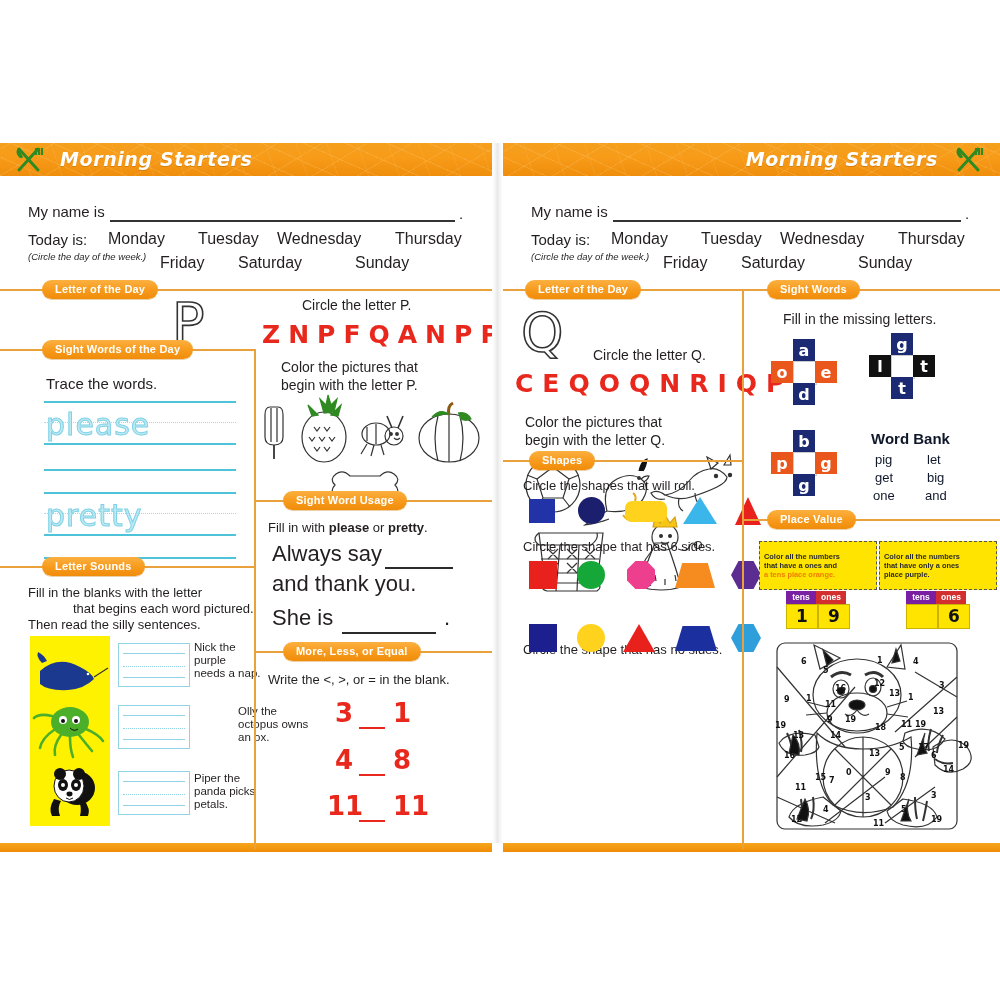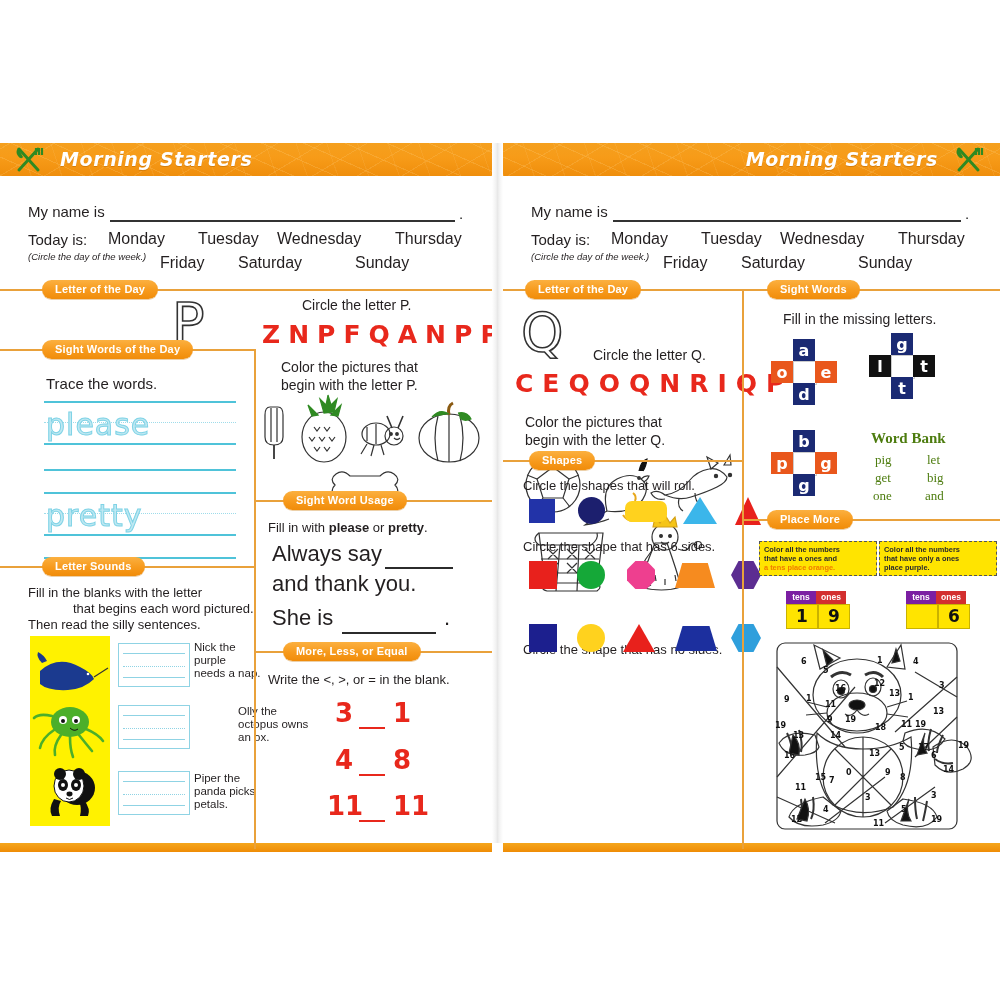--- a/index.html
+++ b/index.html
@@ -78,25 +78,25 @@
 
   
   .shp{position:absolute;}
 
   
   .tile{position:absolute;width:22px;height:22px;color:#fff;font-size:16px;font-weight:700;
         display:flex;align-items:center;justify-content:center;font-family:"DejaVu Sans",sans-serif;}
   .tile.blue{background:#1b2a73;} .tile.orange{background:#e9571c;}
   .tile.black{background:#111;}
   .tile.empty{background:#fff;border:1px solid #ccc;}
-  .wb{position:absolute;font-family:Liberation Serif, serif;color:#4d7c0f;}
+  .wb{position:absolute;font-family:Liberation Sans, sans-serif;color:#0f172a;}
 
   
   .pvnote{position:absolute;background:#ffe400;border:1.5px dashed #555;
-     font-size:7.4px;line-height:1.22;color:#2b2b2b;font-weight:700;padding:3px 4px;
+     font-size:7.4px;line-height:1.22;color:#2b2b2b;font-weight:700;padding:10px 4px;
      font-family:"Liberation Sans",sans-serif;}
   .pvtable{position:absolute;}
   .pvhead{position:absolute;height:13px;display:flex;}
   .pvhead div{width:30px;color:#fff;font-size:8.5px;font-weight:700;text-align:center;
     line-height:13px;font-family:"Liberation Sans",sans-serif;}
   .pvhead .tens{background:#7b1fa2;} .pvhead .ones{background:#d32f2f;}
   .pvcells{position:absolute;top:13px;height:25px;display:flex;}
   .pvcells div{width:30px;background:#ffe400;border:1px solid #c9b200;
     font-size:17px;font-weight:700;text-align:center;line-height:23px;color:#111;
     font-family:"DejaVu Sans",sans-serif;}
@@ -473,21 +473,21 @@
     </div>
 
     <div class="wb" style="left:368px;top:287px;font-size:15px;font-weight:700;">Word Bank</div>
     <div class="wb" style="left:372px;top:309px;font-size:13px;">pig</div>
     <div class="wb" style="left:424px;top:309px;font-size:13px;">let</div>
     <div class="wb" style="left:372px;top:327px;font-size:13px;">get</div>
     <div class="wb" style="left:424px;top:327px;font-size:13px;">big</div>
     <div class="wb" style="left:370px;top:345px;font-size:13px;">one</div>
     <div class="wb" style="left:422px;top:345px;font-size:13px;">and</div>
 
-    <div class="pill" style="left:264px;top:367px;">Place More</div>
+    <div class="pill" style="left:264px;top:367px;">Place Value</div>
 
     <div class="pvnote" style="left:256px;top:398px;width:108px;">
       <div>Color all the numbers</div>
       <div>that have a ones and</div>
       <div style="color:#f07c00;">a tens place orange.</div>
     </div>
     <div class="pvnote" style="left:376px;top:398px;width:108px;">
       <div>Color all the numbers</div>
       <div>that have only a ones</div>
       <div>place purple.</div>

